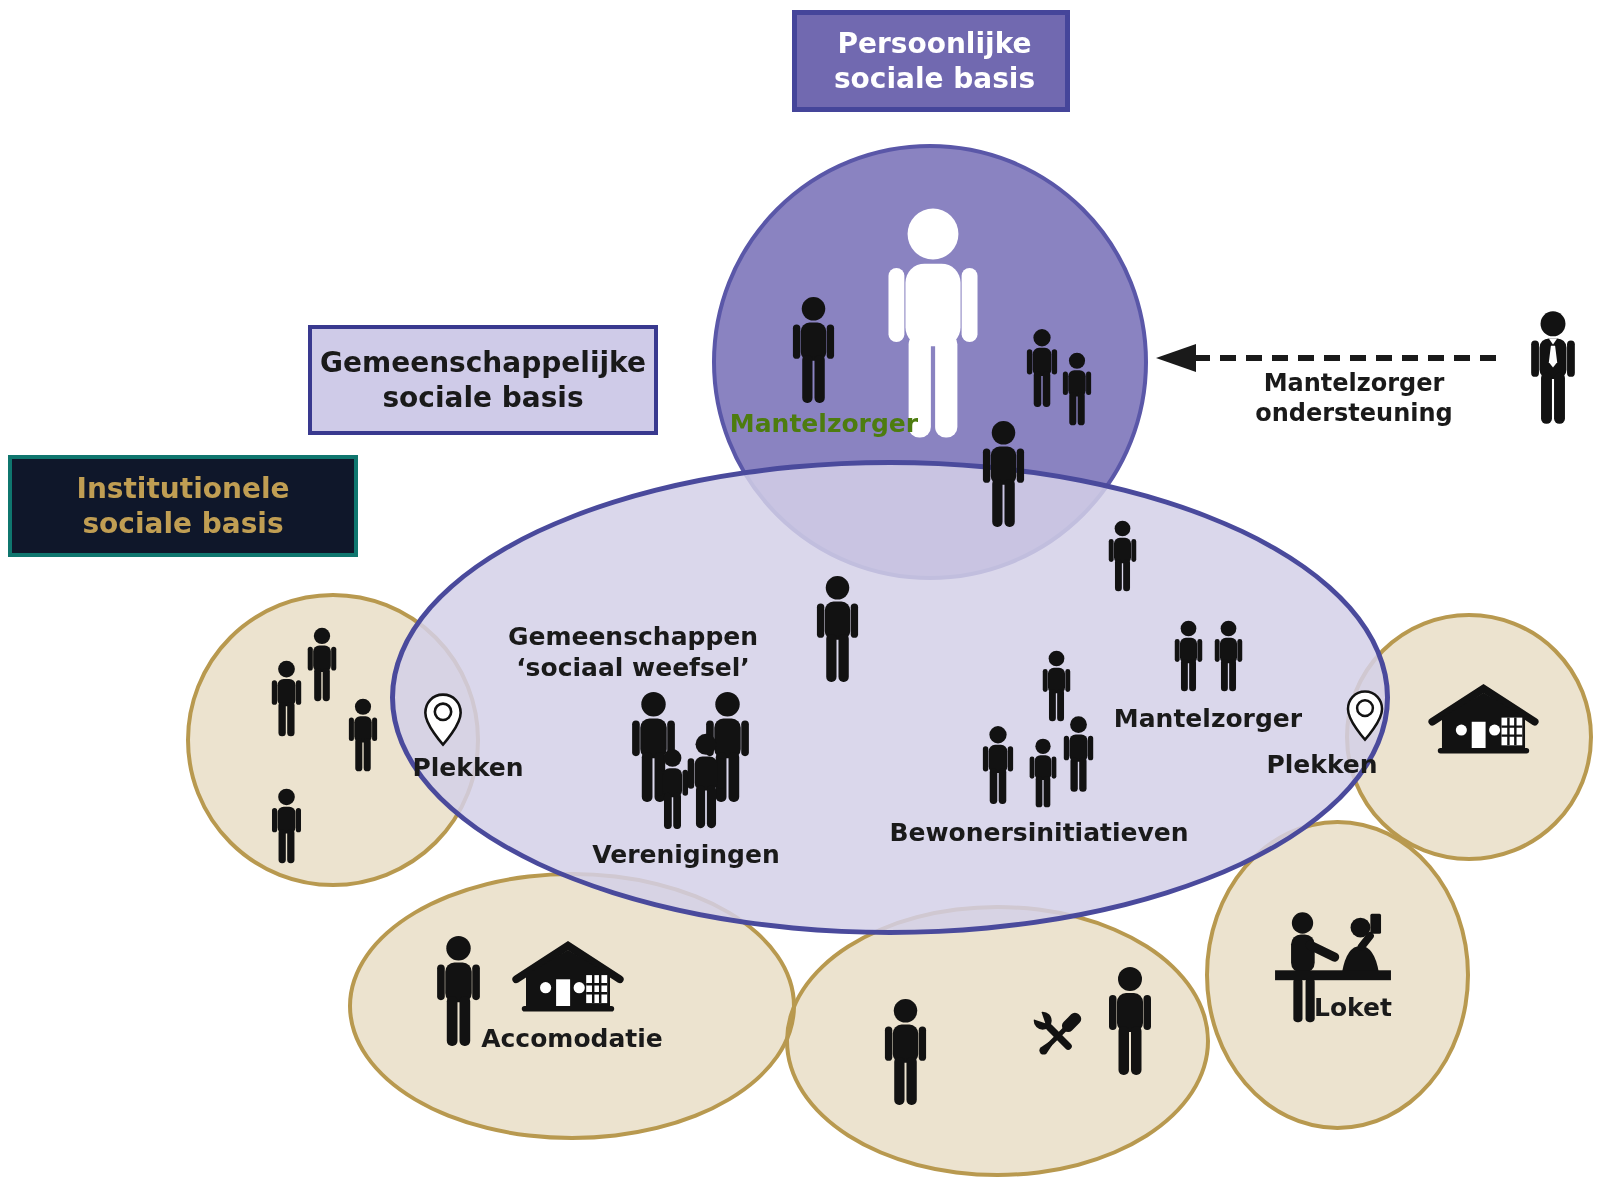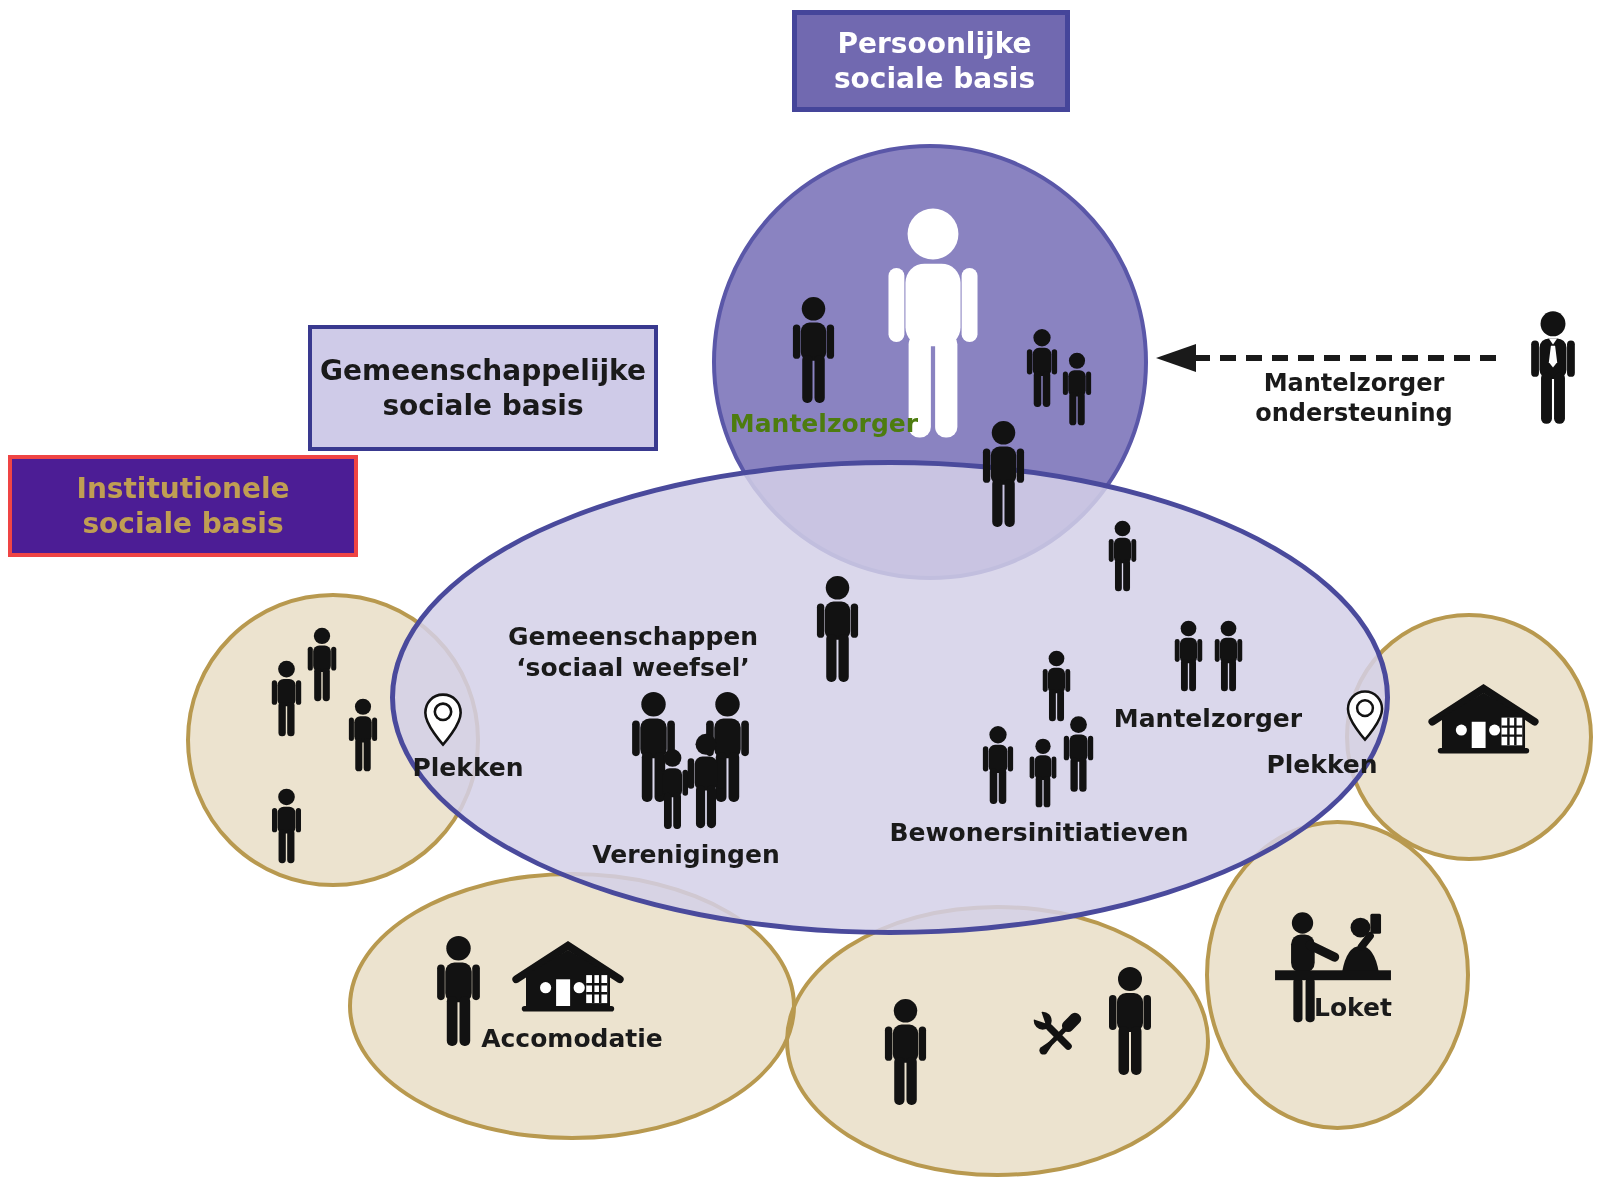--- a/index.html
+++ b/index.html
@@ -7,21 +7,21 @@
           font-family:"DejaVu Sans","Liberation Sans",sans-serif;}
   .shape{position:absolute;border-radius:50%;box-sizing:border-box;}
   .tan{background:rgba(184,153,79,0.27);border:4px solid #b8994f;}
   .personal-circle{background:#8a83c1;border:4px solid #5a57a8;z-index:2;}
   .community-ellipse{background:rgba(211,208,232,0.85);border:5px solid #4a4a9c;z-index:3;}
   .tanshape{z-index:1;}
   .box{position:absolute;box-sizing:border-box;display:flex;align-items:center;justify-content:center;
        text-align:center;font-weight:bold;white-space:pre-line;line-height:1.25;z-index:6;}
   .box-personal{background:#7169b0;border:5px solid #45459a;color:#fff;font-size:28px;padding-left:7px;}
   .box-community{background:#cfcbe8;border:4px solid #39398f;color:#1a1a1a;font-size:28px;}
-  .box-institutional{background:#4c1d95;border:4px solid #ef4444;color:#c09e53;font-size:28px;}
+  .box-institutional{background:#0f172a;border:4px solid #0f766e;color:#c09e53;font-size:28px;}
   .label{position:absolute;transform:translate(-50%,-50%);font-weight:bold;color:#1a1a1a;
          text-align:center;white-space:pre-line;line-height:1.25;font-size:25px;z-index:6;}
   .label-white{color:#4d7c0f;margin-left:24px;}
   .icon{position:absolute;z-index:5;}
   .icon svg{display:block;width:100%;height:100%;}
   .person svg{fill:#121212;}
   .person-white svg{fill:#ffffff;}
   .blackfill svg{fill:#121212;}
 </style>
 </head>
@@ -97,21 +97,21 @@
   <div class="shape tan tanshape" style="left:348px;top:872px;width:448px;height:268px"></div>
   <div class="shape tan tanshape" style="left:785px;top:905px;width:425px;height:272px"></div>
   <div class="shape tan tanshape" style="left:1205px;top:820px;width:265px;height:310px"></div>
 
   <div class="shape personal-circle" style="left:712px;top:144px;width:436px;height:436px"></div>
 
   <div class="shape community-ellipse" style="left:390px;top:460px;width:1000px;height:475px"></div>
 
   <div class="box box-personal" style="left:792px;top:10px;width:278px;height:102px">Persoonlijke
 sociale basis</div>
-  <div class="box box-community" style="left:308px;top:325px;width:350px;height:126px">Gemeenschappelijke
+  <div class="box box-community" style="left:308px;top:325px;width:350px;height:110px">Gemeenschappelijke
 sociale basis</div>
   <div class="box box-institutional" style="left:8px;top:455px;width:350px;height:102px">Institutionele
 sociale basis</div>
 
   <div class="icon" style="left:1150px;top:338px;width:356px;height:40px">
     <svg viewBox="0 0 356 40">
       <line x1="44" y1="20" x2="346" y2="20" stroke="#1a1a1a" stroke-width="6" stroke-dasharray="16 10"></line>
       <polygon points="6,20 46,6 46,34" fill="#1a1a1a"></polygon>
     </svg>
   </div>

